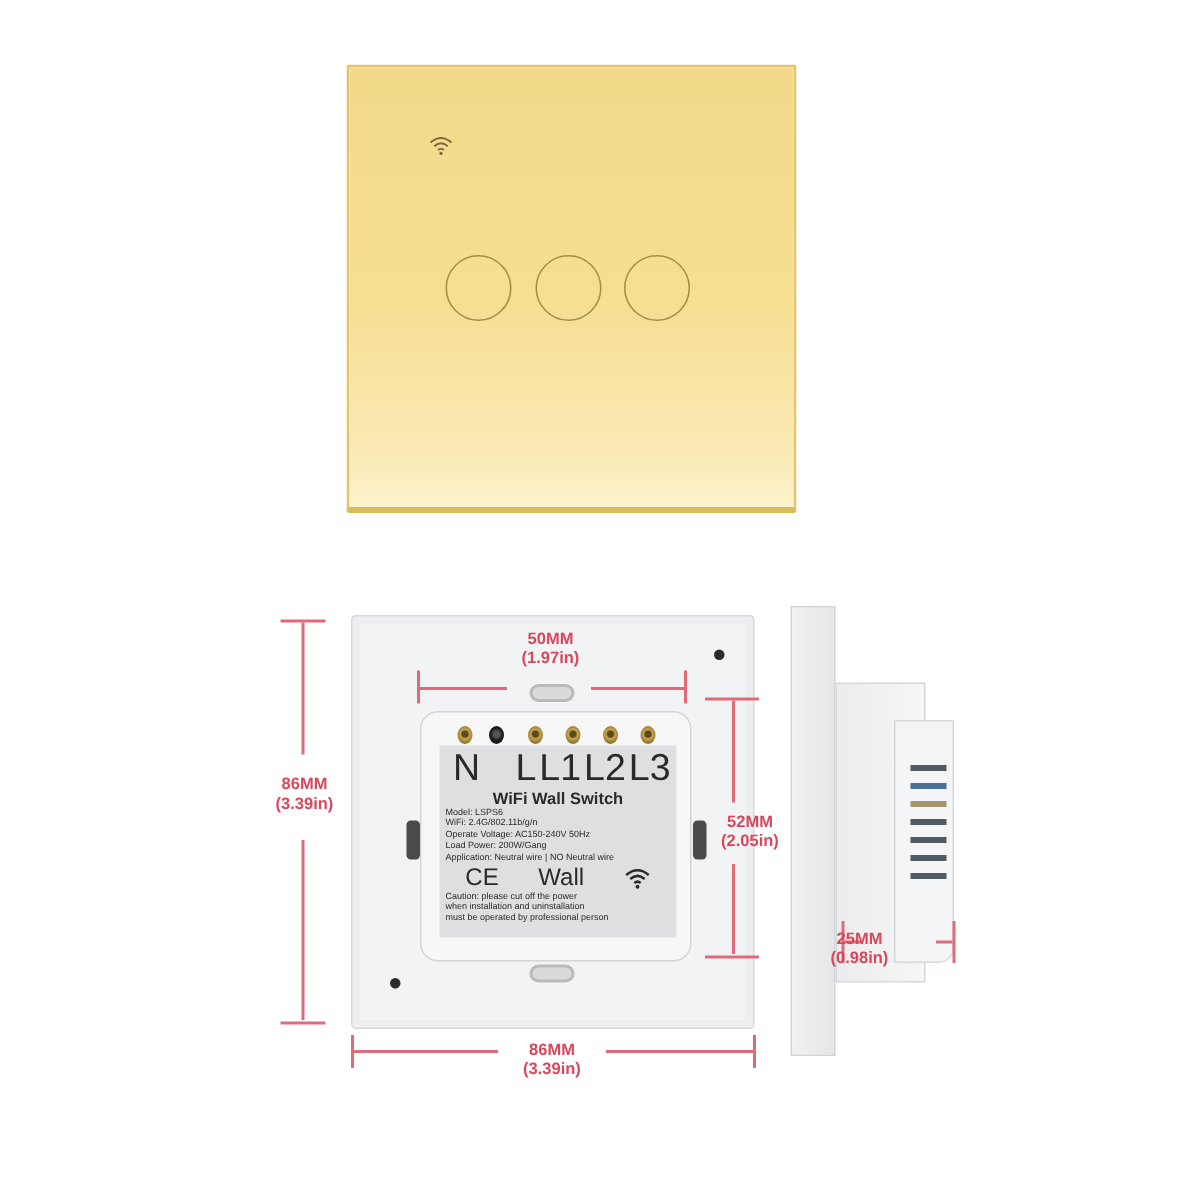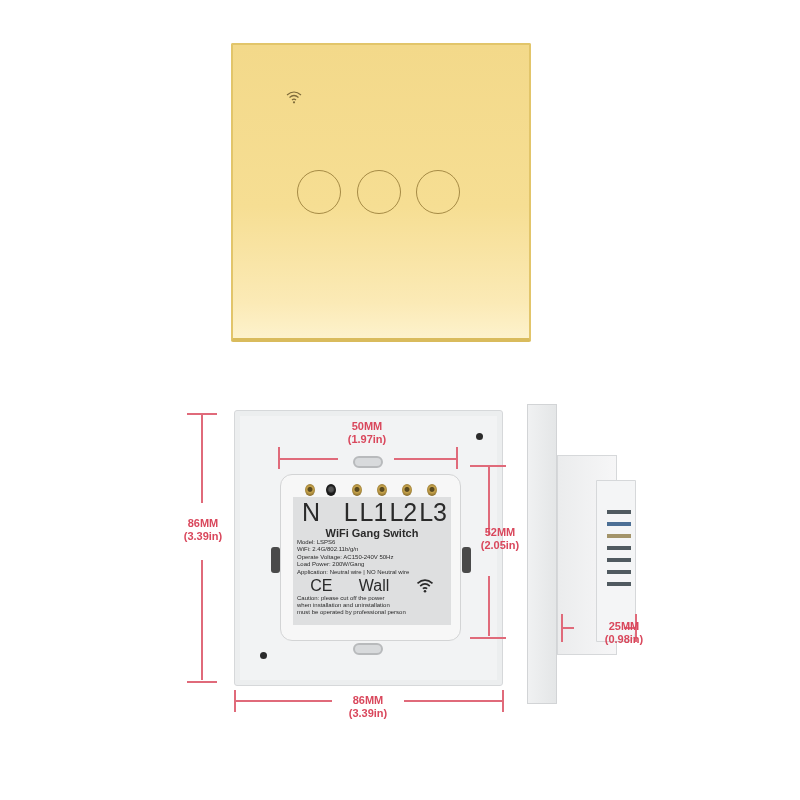--- a/index.html
+++ b/index.html
@@ -106,21 +106,21 @@
 <div id="label" class="abs">
   <div id="terminal-labels">
     <span class="t-n">N</span>
     <span class="t-group">
       <span>L</span>
       <span>L1</span>
       <span>L2</span>
       <span>L3</span>
     </span>
   </div>
-  <div id="product-name">WiFi Gang Switch</div>
+  <div id="product-name">WiFi Wall Switch</div>
   <div class="spec">Model: LSPS6</div>
   <div class="spec">WiFi:  2.4G/802.11b/g/n</div>
   <div class="spec">Operate Voltage:  AC150-240V 50Hz</div>
   <div class="spec">Load Power:  200W/Gang</div>
   <div class="spec">Application:  Neutral wire | NO Neutral wire</div>
   <div id="cert-row">
     <span>CE</span>
     <span>Wall</span>
     <svg width="18" height="15" viewBox="0 0 16 14">
       <path d="M1 5 Q8 -1 15 5" stroke="#2a2a2a" stroke-width="1.6" fill="none"></path>
@@ -140,21 +140,21 @@
 <div class="dline" style="left:456px;top:447px;width:1.5px;height:22px;"></div>
 <div class="dim" style="left:334px;top:420px;width:66px;">
   <div>50MM</div>
   <div>(1.97in)</div>
 </div>
 
 <div class="dline" style="left:470px;top:465px;width:36px;height:1.5px;"></div>
 <div class="dline" style="left:488px;top:467px;width:1.5px;height:68px;"></div>
 <div class="dline" style="left:488px;top:576px;width:1.5px;height:60px;"></div>
 <div class="dline" style="left:470px;top:637px;width:36px;height:1.5px;"></div>
-<div class="dim" style="left:472px;top:526px;width:56px;">
+<div class="dim" style="left:472px;top:542px;width:56px;">
   <div>52MM</div>
   <div>(2.05in)</div>
 </div>
 
 <div class="dline" style="left:234px;top:690px;width:1.5px;height:22px;"></div>
 <div class="dline" style="left:236px;top:700px;width:96px;height:1.5px;"></div>
 <div class="dline" style="left:404px;top:700px;width:98px;height:1.5px;"></div>
 <div class="dline" style="left:502px;top:690px;width:1.5px;height:22px;"></div>
 <div class="dim" style="left:335px;top:694px;width:66px;">
   <div>86MM</div>
@@ -169,16 +169,16 @@
 <div class="vent" style="top:534px;background:#a3946a;"></div>
 <div class="vent" style="top:546px;"></div>
 <div class="vent" style="top:558px;"></div>
 <div class="vent" style="top:570px;"></div>
 <div class="vent" style="top:582px;"></div>
 
 <div class="dline" style="left:561px;top:614px;width:1.5px;height:28px;"></div>
 <div class="dline" style="left:562px;top:627px;width:12px;height:1.5px;"></div>
 <div class="dline" style="left:624px;top:627px;width:11px;height:1.5px;"></div>
 <div class="dline" style="left:635px;top:614px;width:1.5px;height:28px;"></div>
-<div class="dim" style="left:594px;top:620px;width:60px;">
+<div class="dim" style="left:543px;top:620px;width:60px;">
   <div>25MM</div>
   <div>(0.98in)</div>
 </div>
 
 </body></html>

